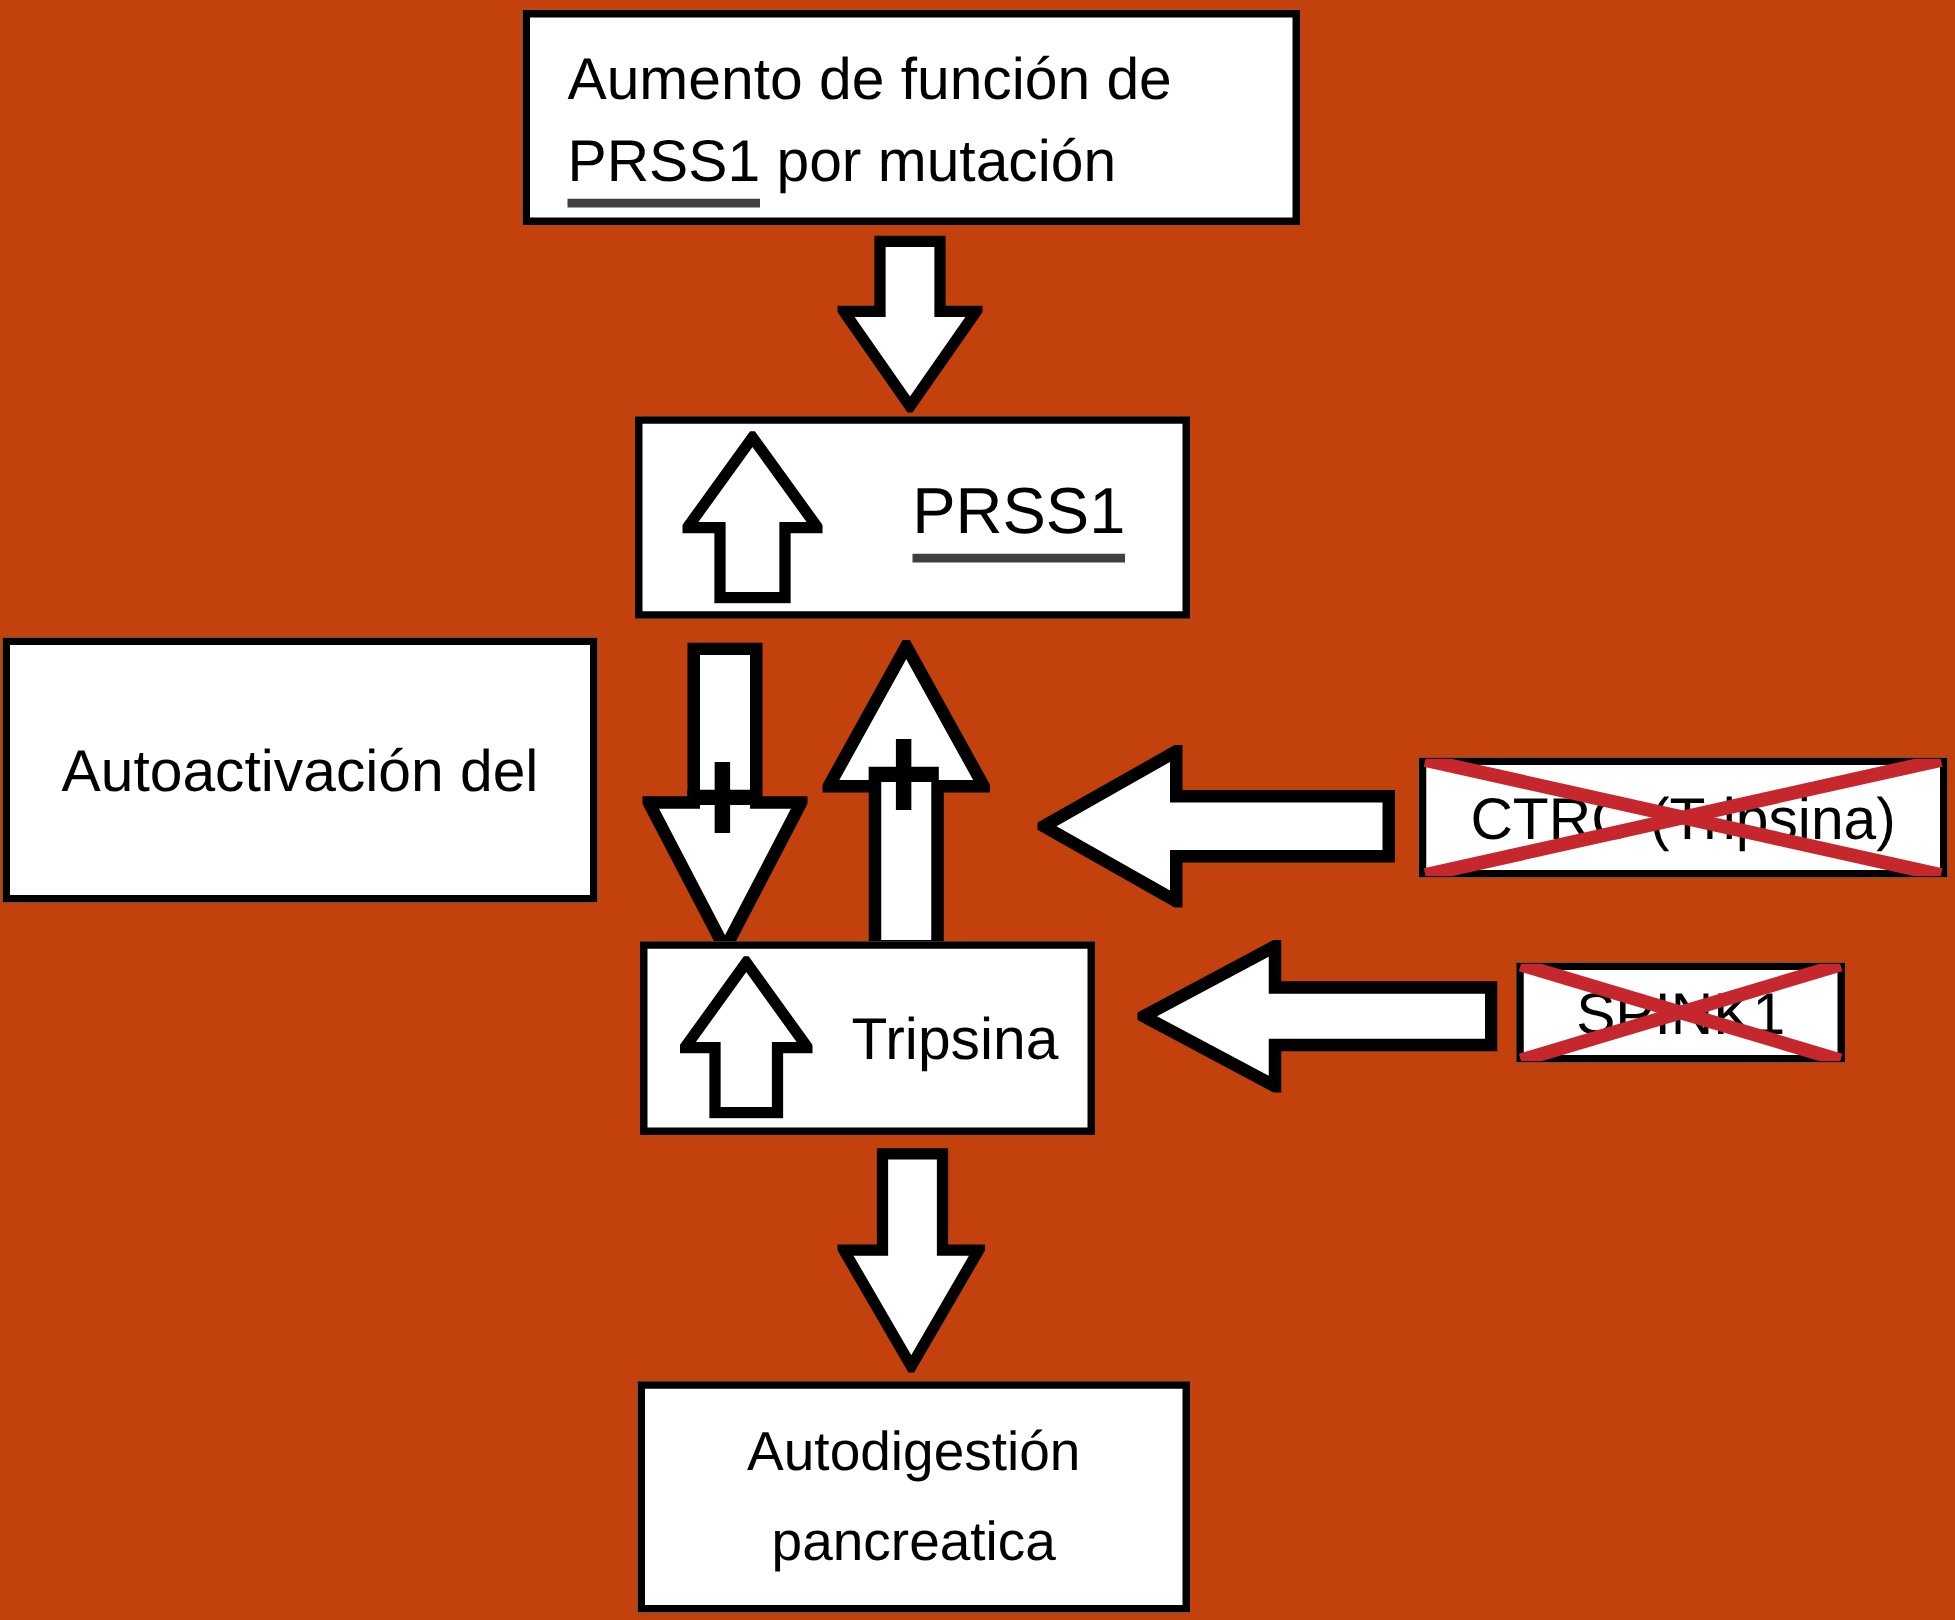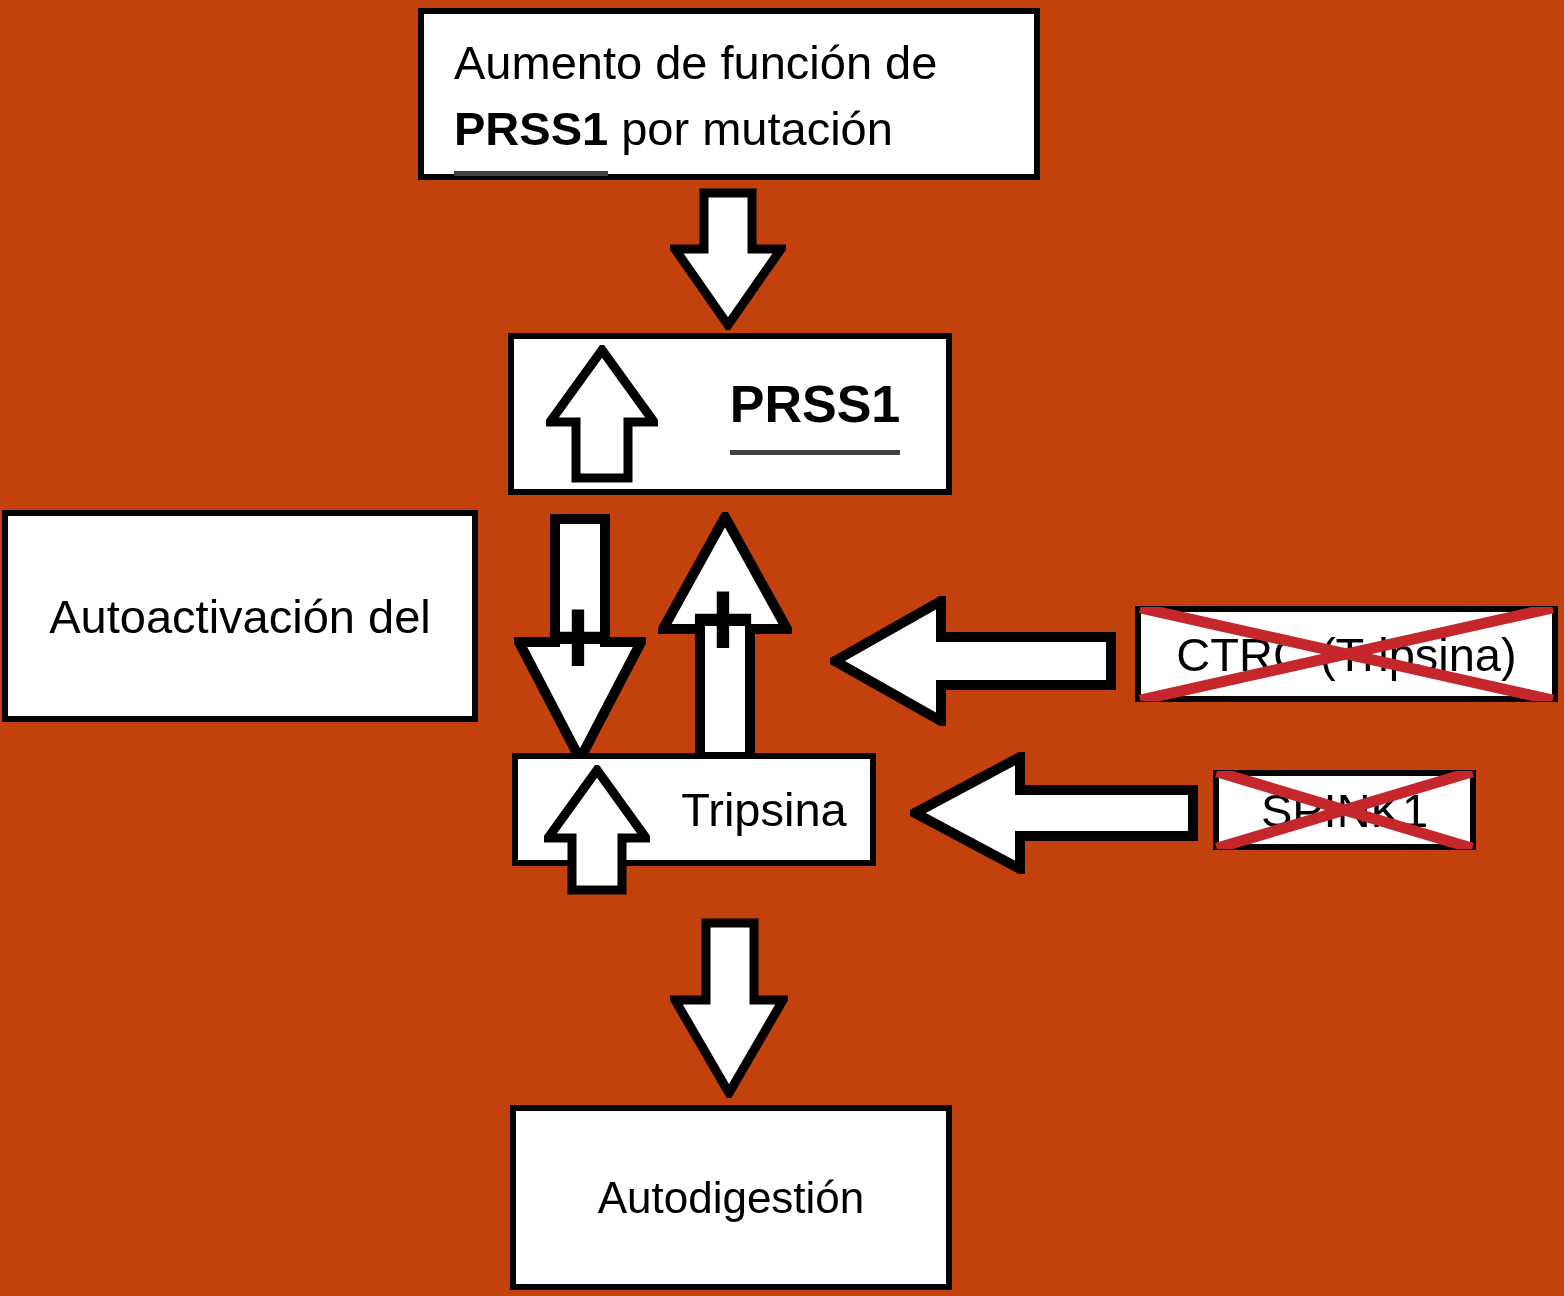--- a/index.html
+++ b/index.html
@@ -10,21 +10,21 @@
   .box { position:absolute; background:#fff; border:6px solid #000; }
 
   .arrow { position:absolute; }
   .arrow svg, .icon svg, .cross svg { display:block; width:100%; height:100%; }
   .outline { fill:#ffffff; stroke:#000000; stroke-linejoin:miter; }
 
   .icon { position:absolute; }
 
   
   .t-top { padding:16px 10px 0 30px; font-size:47px; line-height:66px; white-space:nowrap; }
-  .u { border-bottom:5px solid #404040; padding-bottom:16px;font-weight:bold; }
+  .u { border-bottom:7px solid #404040; padding-bottom:4px; }
 
   .t-center { position:absolute; inset:0; display:flex; flex-direction:column;
               align-items:center; justify-content:center; text-align:center; }
 
   .auto-text { font-size:47px; line-height:67px; }
   .bottom-text { font-size:44px; line-height:72px; }
 
   .label-zone { position:absolute; top:0; bottom:0; display:flex; align-items:center; justify-content:center; }
 
   .prss1-label { font-size:52px; }
@@ -98,21 +98,21 @@
       <span class="ctrc-label">CTRC (Tripsina)</span>
     </div>
     <div class="cross">
       <svg viewBox="0 0 100 100" preserveAspectRatio="none">
         <line x1="1" y1="1" x2="99" y2="99" stroke="#c5272d" vector-effect="non-scaling-stroke"></line>
         <line x1="99" y1="1" x2="1" y2="99" stroke="#c5272d" vector-effect="non-scaling-stroke"></line>
       </svg>
     </div>
   </div>
 
-  <div class="box" style="left:512px; top:753px; width:364px; height:113px;">
+  <div class="box" style="left:512px; top:753px; width:364px; height:155px;">
     <div class="icon" style="left:26px; top:6px; width:106px; height:130px;">
       <svg viewBox="0 0 106 130">
         <polygon class="outline" stroke-width="9" points="53,5 102,73 78,73 78,125 28,125 28,73 4,73"></polygon>
       </svg>
     </div>
     <div class="label-zone" style="left:140px; right:0;">
       <span class="tripsina-label">Tripsina</span>
     </div>
   </div>
 
@@ -136,16 +136,17 @@
 
   <div class="arrow" style="left:670px; top:918px; width:118px; height:180px;">
     <svg viewBox="0 0 118 180">
       <polygon class="outline" stroke-width="9" points="36,5 84,5 84,82 113,82 59,175 5,82 36,82"></polygon>
     </svg>
   </div>
 
   <div class="box" style="left:510px; top:1105px; width:442px; height:185px;">
     <div class="t-center bottom-text">
       <span>Autodigestión</span>
+      <span>pancreatica</span>
     </div>
   </div>
 
 </div>
 
 </body></html>

